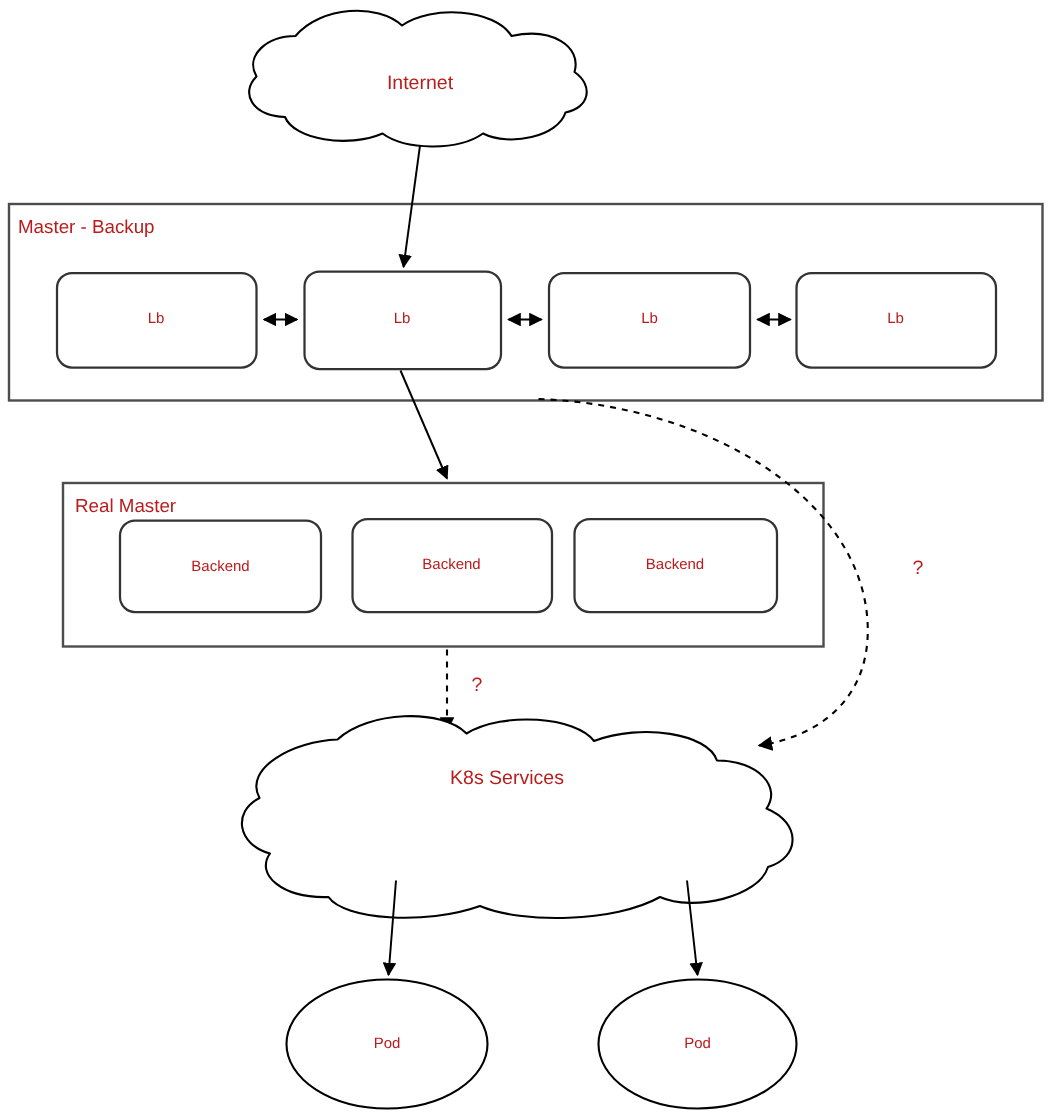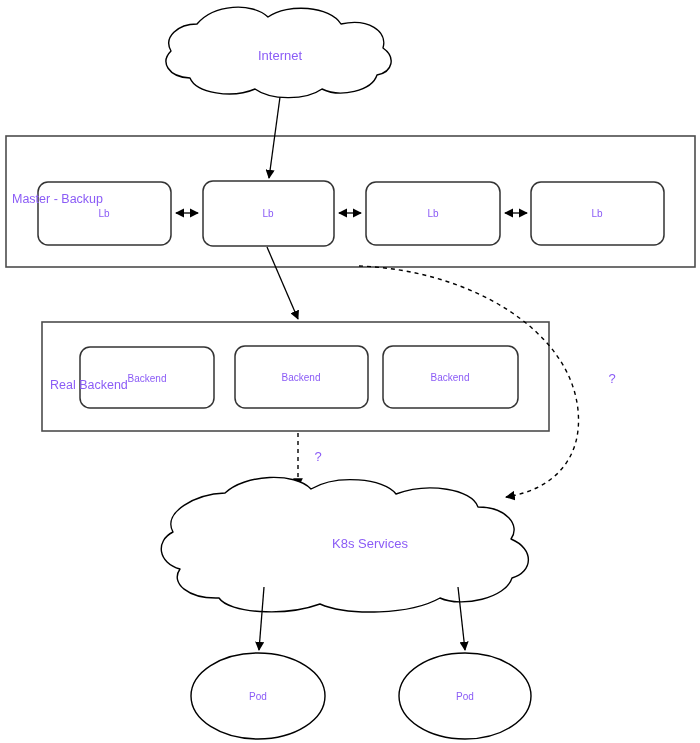--- a/index.html
+++ b/index.html
@@ -47,34 +47,33 @@
   }
   .edge-dashed {
     fill: none;
     stroke: #000000;
     stroke-width: 1.4;
     stroke-dasharray: 4 4;
   }
   .lbl {
     position: absolute;
     font-family: "Liberation Sans", sans-serif;
-    color: #8b5cf6;
+    color: #b91c1c;
     white-space: nowrap;
     pointer-events: none;
   }
   .lbl-center {
     transform: translate(-50%, -50%);
     text-align: center;
   }
   .lbl-node {
     font-size: 10px;
   }
   .lbl-group {
     font-size: 12.5px;
-    margin-top: 48px;
   }
   .lbl-q {
     font-size: 13px;
   }
   .lbl-cloud {
     font-size: 13px;
   }
 </style>
 </head>
 <body>
@@ -154,27 +153,27 @@
 
   <div class="lbl lbl-center lbl-cloud" style="left:280px; top:55px;">Internet</div>
 
   <div class="lbl lbl-group" style="left:12px; top:144px;">Master - Backup</div>
 
   <div class="lbl lbl-center lbl-node" style="left:104px; top:213px;">Lb</div>
   <div class="lbl lbl-center lbl-node" style="left:268px; top:213px;">Lb</div>
   <div class="lbl lbl-center lbl-node" style="left:433px; top:213px;">Lb</div>
   <div class="lbl lbl-center lbl-node" style="left:597px; top:213px;">Lb</div>
 
-  <div class="lbl lbl-group" style="left:50px; top:330px;">Real Backend</div>
+  <div class="lbl lbl-group" style="left:50px; top:330px;">Real Master</div>
 
   <div class="lbl lbl-center lbl-node" style="left:147px; top:378px;">Backend</div>
   <div class="lbl lbl-center lbl-node" style="left:301px; top:377px;">Backend</div>
   <div class="lbl lbl-center lbl-node" style="left:450px; top:377px;">Backend</div>
 
   <div class="lbl lbl-center lbl-q" style="left:318px; top:456px;">?</div>
   <div class="lbl lbl-center lbl-q" style="left:612px; top:378px;">?</div>
 
-  <div class="lbl lbl-center lbl-cloud" style="left:338px; top:543px;margin-left:32px;">K8s Services</div>
+  <div class="lbl lbl-center lbl-cloud" style="left:338px; top:518px;">K8s Services</div>
 
   <div class="lbl lbl-center lbl-node" style="left:258px; top:696px;">Pod</div>
   <div class="lbl lbl-center lbl-node" style="left:465px; top:696px;">Pod</div>
 
 </div>
 
 </body></html>

